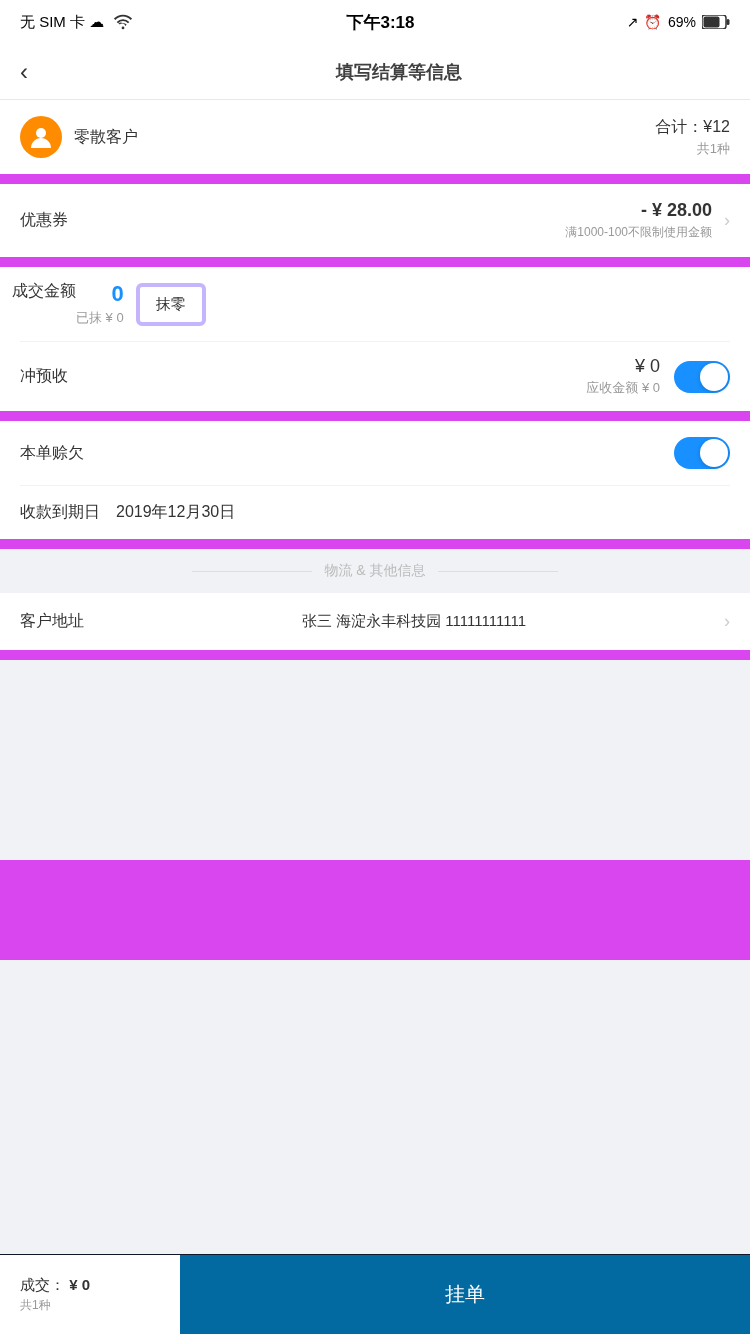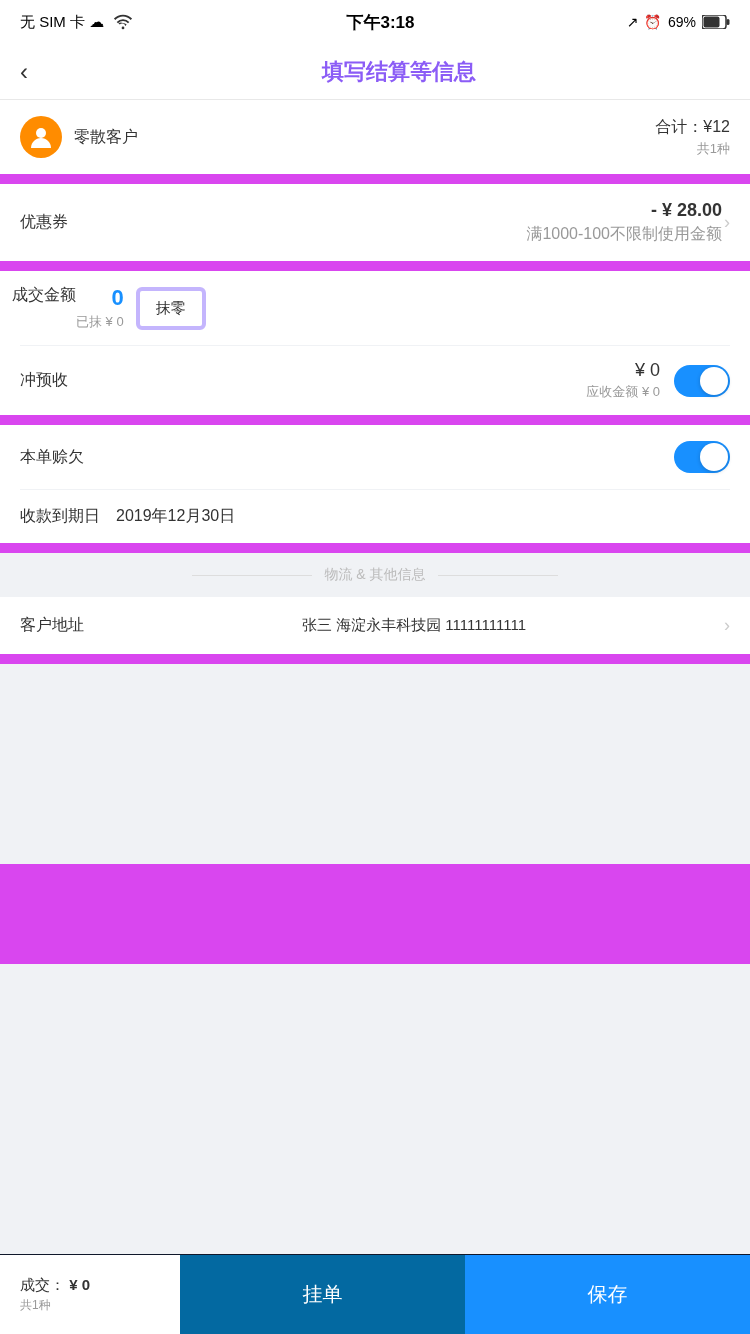--- a/index.html
+++ b/index.html
@@ -40,23 +40,23 @@
       padding: 0 20px;
     }
     .nav-back {
       position: absolute;
       left: 20px;
       font-size: 24px;
       color: #333;
       cursor: pointer;
     }
     .nav-title {
-      font-size: 22px;
+      font-size: 18px;
       font-weight: 600;
-      color: #8b5cf6;
+      color: #404040;
       margin-left: 48px;
     }
 
     
     .content {
       background: #d946ef;
       padding-bottom: 100px;
     }
 
     
@@ -121,32 +121,32 @@
       justify-content: space-between;
       min-height: 60px;
     }
     .row-label {
       font-size: 16px;
       color: #333;
     }
     .row-right {
       display: flex;
       align-items: center;
-      gap: 2px;
+      gap: 12px;
     }
     .row-value {
       text-align: right;
     }
     .discount-amount {
       font-size: 18px;
       font-weight: 600;
       color: #333;
     }
     .discount-desc {
-      font-size: 16px;
+      font-size: 12px;
       color: #999;
       margin-top: 3px;
     }
     .chevron-right {
       color: #ccc;
       font-size: 18px;
     }
 
     
     .transaction-row {
@@ -489,15 +489,14 @@
 <div class="bottom-bar">
   <div class="bottom-info">
     <div class="bottom-deal">
       <span>成交：</span>
       <span class="bottom-deal-value">¥ 0</span>
     </div>
     <div class="bottom-count">共1种</div>
   </div>
   <div class="bottom-btn-group">
     <button class="btn-hold">挂单</button>
-    <button class="btn-save">保存</button>
   </div>
 </div>
 
 </body></html>

